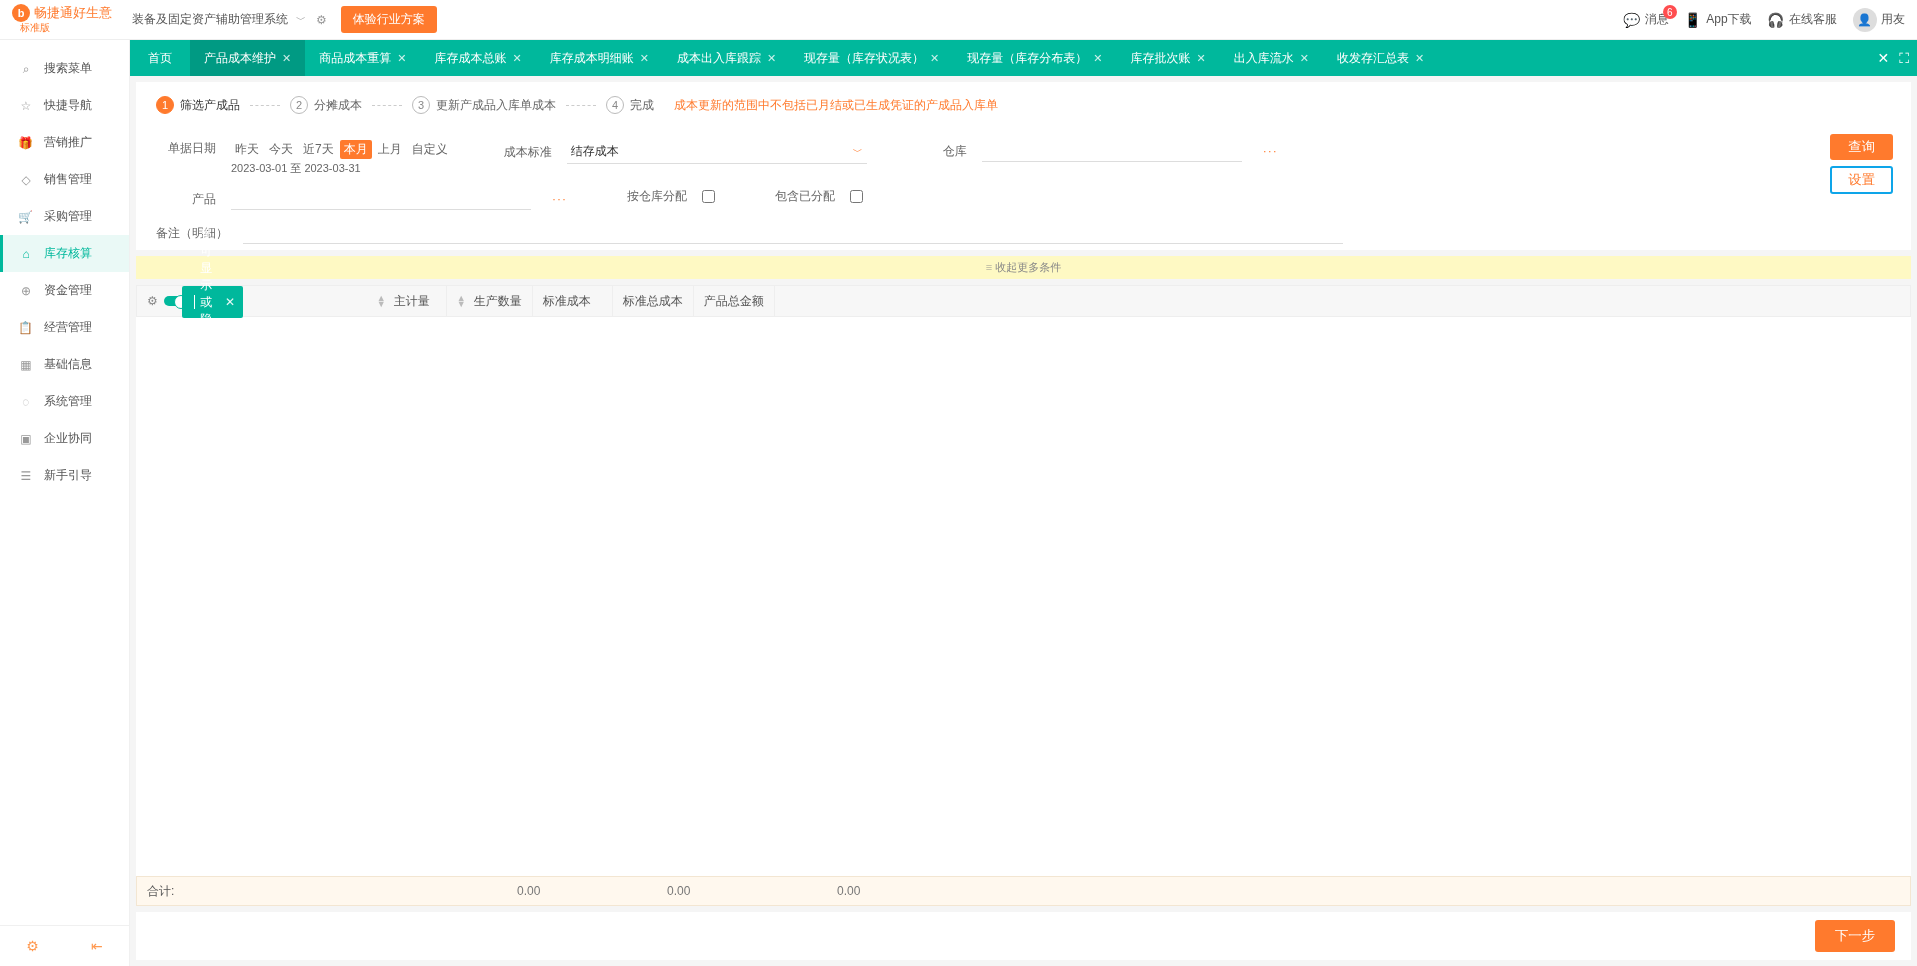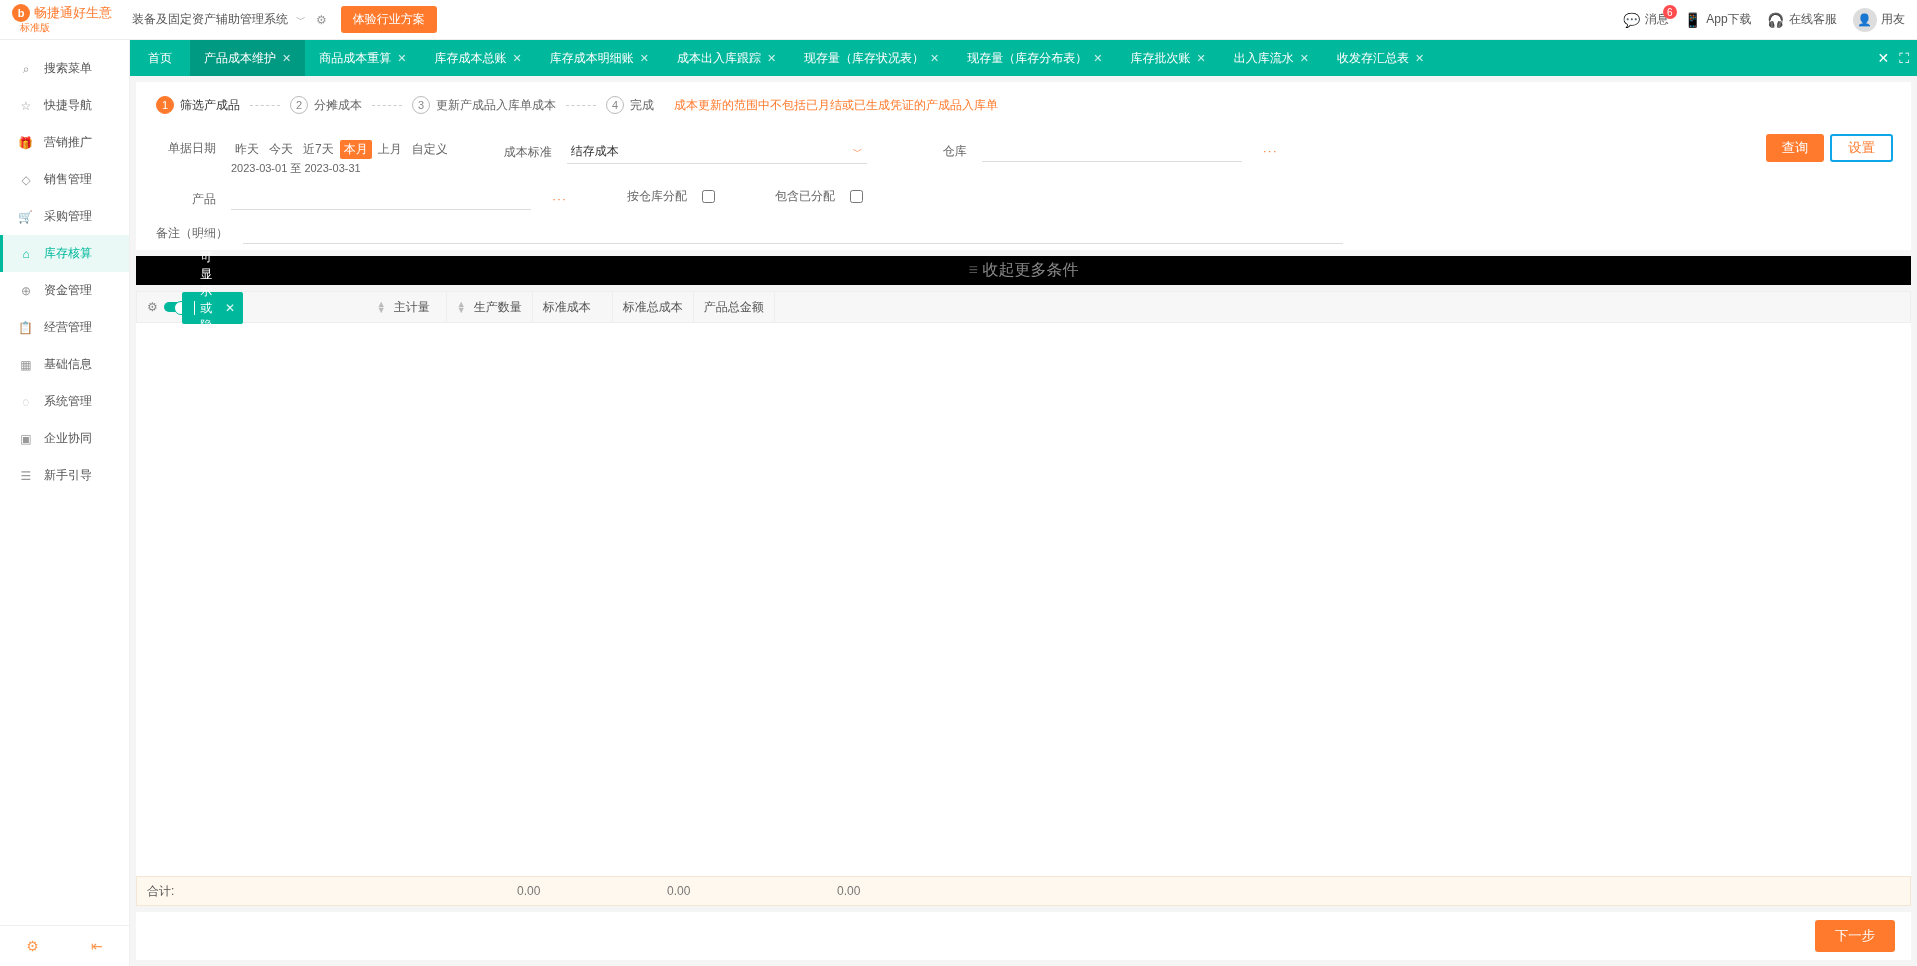--- a/index.html
+++ b/index.html
@@ -60,26 +60,26 @@
 .date-opts{display:flex;align-items:flex-start;gap:2px;flex-wrap:wrap}
 .date-opt{padding:1px 4px;cursor:pointer;color:#666}
 .date-opt.sel{background:#ff7a2d;color:#fff;border-radius:2px}
 .date-range{color:#666;font-size:11px;margin-top:2px}
 .finput{border:none;border-bottom:1px solid #ddd;padding:3px 4px;width:300px;background:transparent;outline:none}
 .finput.mid{width:260px}
 .fsel{display:flex;align-items:center;border-bottom:1px solid #ddd;width:300px;justify-content:space-between;padding:3px 4px}
 .fsel .sval{color:#333}
 .fsel .sarr{color:#ff7a2d;font-size:10px}
 .more-ic{color:#ff7a2d;cursor:pointer;margin-left:6px;letter-spacing:1px}
-.action-btns{position:absolute;right:18px;top:10px;display:flex;flex-direction:row;gap:6px}
+.action-btns{position:absolute;right:18px;top:10px;display:flex;flex-direction:column;gap:6px}
 .btn-primary{background:#ff7a2d;color:#fff;border:none;padding:4px 16px;border-radius:3px;cursor:pointer}
 .btn-outline{background:#fff;color:#ff7a2d;border:2px solid #0ea5e9;padding:3px 16px;border-radius:3px;cursor:pointer}
 .chk{width:13px;height:13px}
 
-.collapse-bar{text-align:center;padding:4px 0;color:#888;background:#000000;margin:6px 6px 0;cursor:pointer;font-size:16px}
+.collapse-bar{text-align:center;padding:4px 0;color:#888;background:#fef9c3;margin:6px 6px 0;cursor:pointer;font-size:11px}
 .collapse-bar::before{content:"≡ ";opacity:.6}
 
 
 .tablewrap{background:#fff;margin:6px 6px 0;flex:1;display:flex;flex-direction:column;min-height:0;position:relative}
 .thead{display:flex;background:#f7f7f7;border:1px solid #eee;height:32px;align-items:stretch;position:relative}
 .th{display:flex;align-items:center;padding:0 10px;border-right:1px solid #eee;color:#555;gap:4px;min-width:80px}
 .th.cfg{min-width:50px;justify-content:center;position:relative}
 .sort{color:#bbb;font-size:9px;display:flex;flex-direction:column;line-height:6px;margin-right:4px}
 .gear2{color:#888;font-size:12px}
 .toggle-pill{width:22px;height:10px;border-radius:5px;background:#00b89c;position:relative;margin-left:2px}

